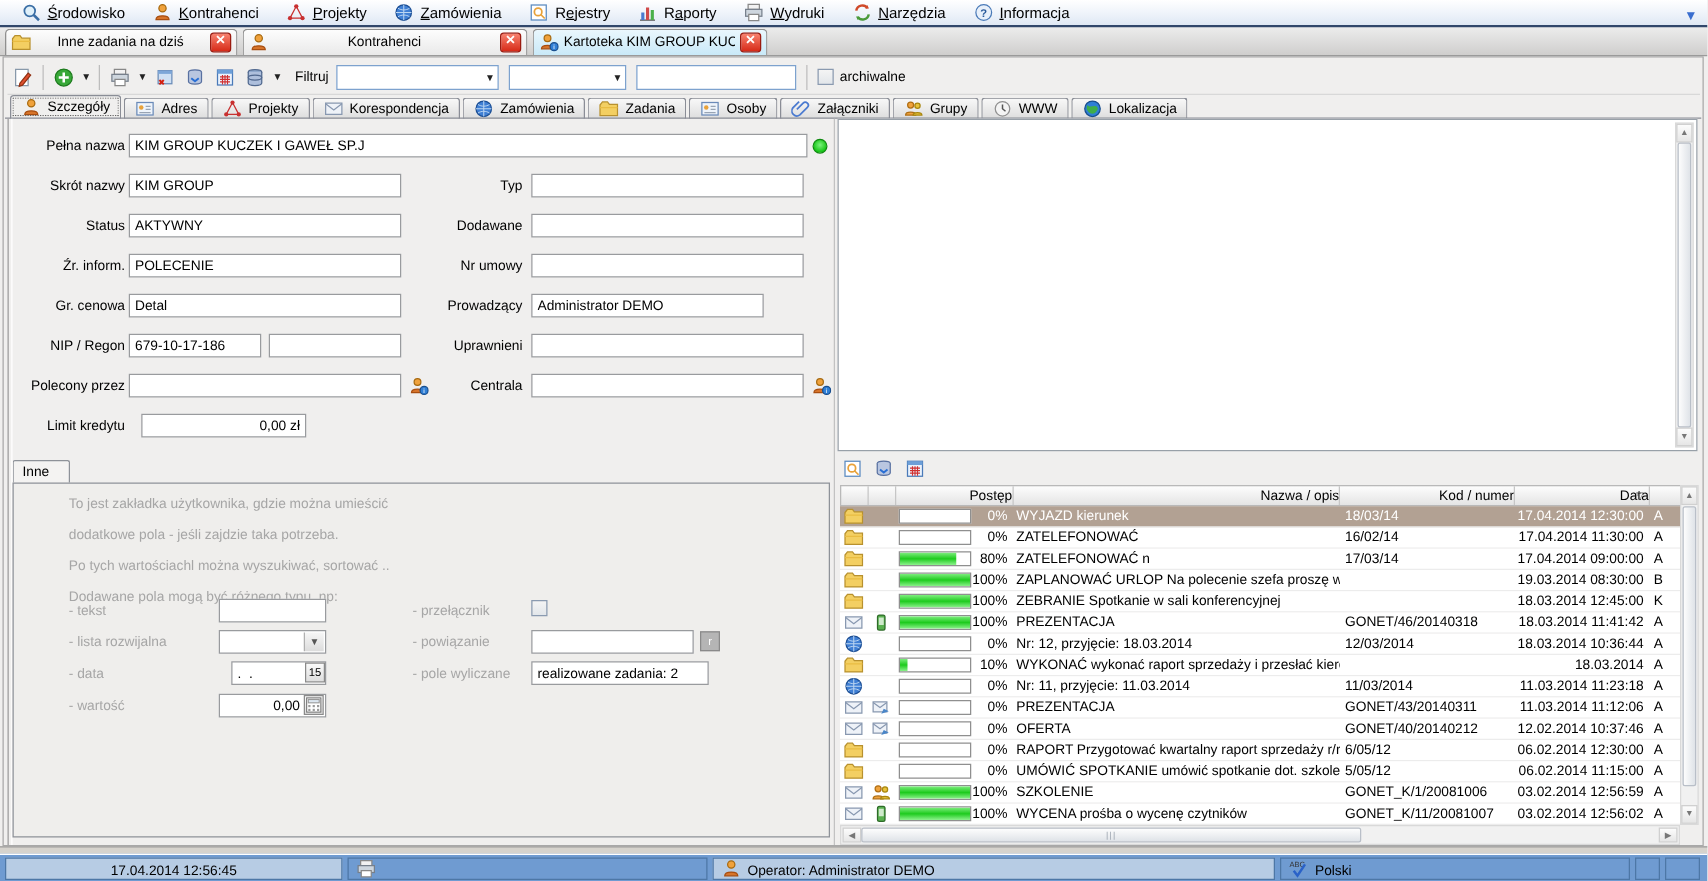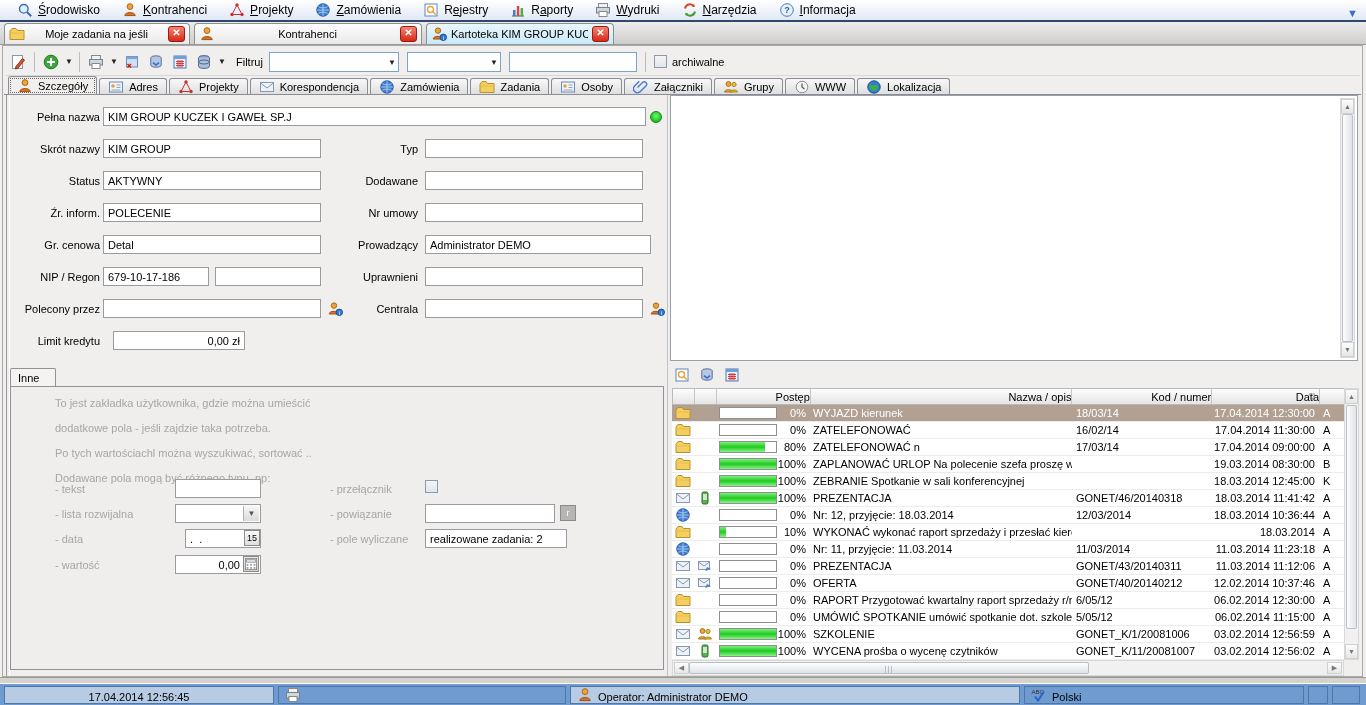--- a/index.html
+++ b/index.html
@@ -233,21 +233,21 @@
   </div>
 
 <div class="mditabs" id="mdi-tabs">
     <div class="mditab" style="width: 186px;">
       <span class="ico">
         <svg viewBox="0 0 16 16" width="16" height="16">
           <path d="M1 5l2-2.5h4l1.5 2H15v9H1z" fill="#f3cf62" stroke="#b8912e"></path>
           <path d="M1 7h14" stroke="#e9bc42" fill="none"></path>
         </svg>
       </span>
-      <span class="lbl">Moje zadania na jeśli</span>
+      <span class="lbl">Inne zadania na dziś</span>
       <span class="closebox">✕</span>
     </div>
     <div class="mditab" style="width: 228px;">
       <span class="ico">
         <svg viewBox="0 0 16 16" width="16" height="16">
           <circle cx="8" cy="4.6" r="2.9" fill="#f0a23c" stroke="#a86a10"></circle>
           <path d="M2.8 13.6c0-4 10.4-4 10.4 0z" fill="#d7742a" stroke="#a84e10"></path>
         </svg>
       </span>
       <span class="lbl">Kontrahenci</span>
@@ -478,21 +478,21 @@
 <input class="tb" style="left: 425px; top: 171px; width: 218px;" value="">
 
 <span class="flabel" style="left:8px;top:207px;width:92px">Źr. inform.</span>
 <input class="tb" style="left: 103px; top: 203px; width: 218px;" value="POLECENIE">
 <span class="flabel" style="left:328px;top:207px;width:90px">Nr umowy</span>
 <input class="tb" style="left: 425px; top: 203px; width: 218px;" value="">
 
 <span class="flabel" style="left:8px;top:239px;width:92px">Gr. cenowa</span>
 <input class="tb" style="left: 103px; top: 235px; width: 218px;" value="Detal">
 <span class="flabel" style="left:328px;top:239px;width:90px">Prowadzący</span>
-<input class="tb" style="left: 425px; top: 235px; width: 226px;" value="Administrator DEMO">
+<input class="tb" style="left: 425px; top: 235px; width: 186px;" value="Administrator DEMO">
 
 <span class="flabel" style="left:8px;top:271px;width:92px">NIP  / Regon</span>
 <input class="tb" style="left: 103px; top: 267px; width: 106px;" value="679-10-17-186">
 <input class="tb" style="left: 215px; top: 267px; width: 106px;" value="">
 <span class="flabel" style="left:328px;top:271px;width:90px">Uprawnieni</span>
 <input class="tb" style="left: 425px; top: 267px; width: 218px;" value="">
 
 <span class="flabel" style="left:4px;top:303px;width:96px">Polecony przez</span>
 <input class="tb" style="left: 103px; top: 299px; width: 218px;" value="">
 <span class="fbtn" id="polecony-btn" style="left:326px;top:300px;">

